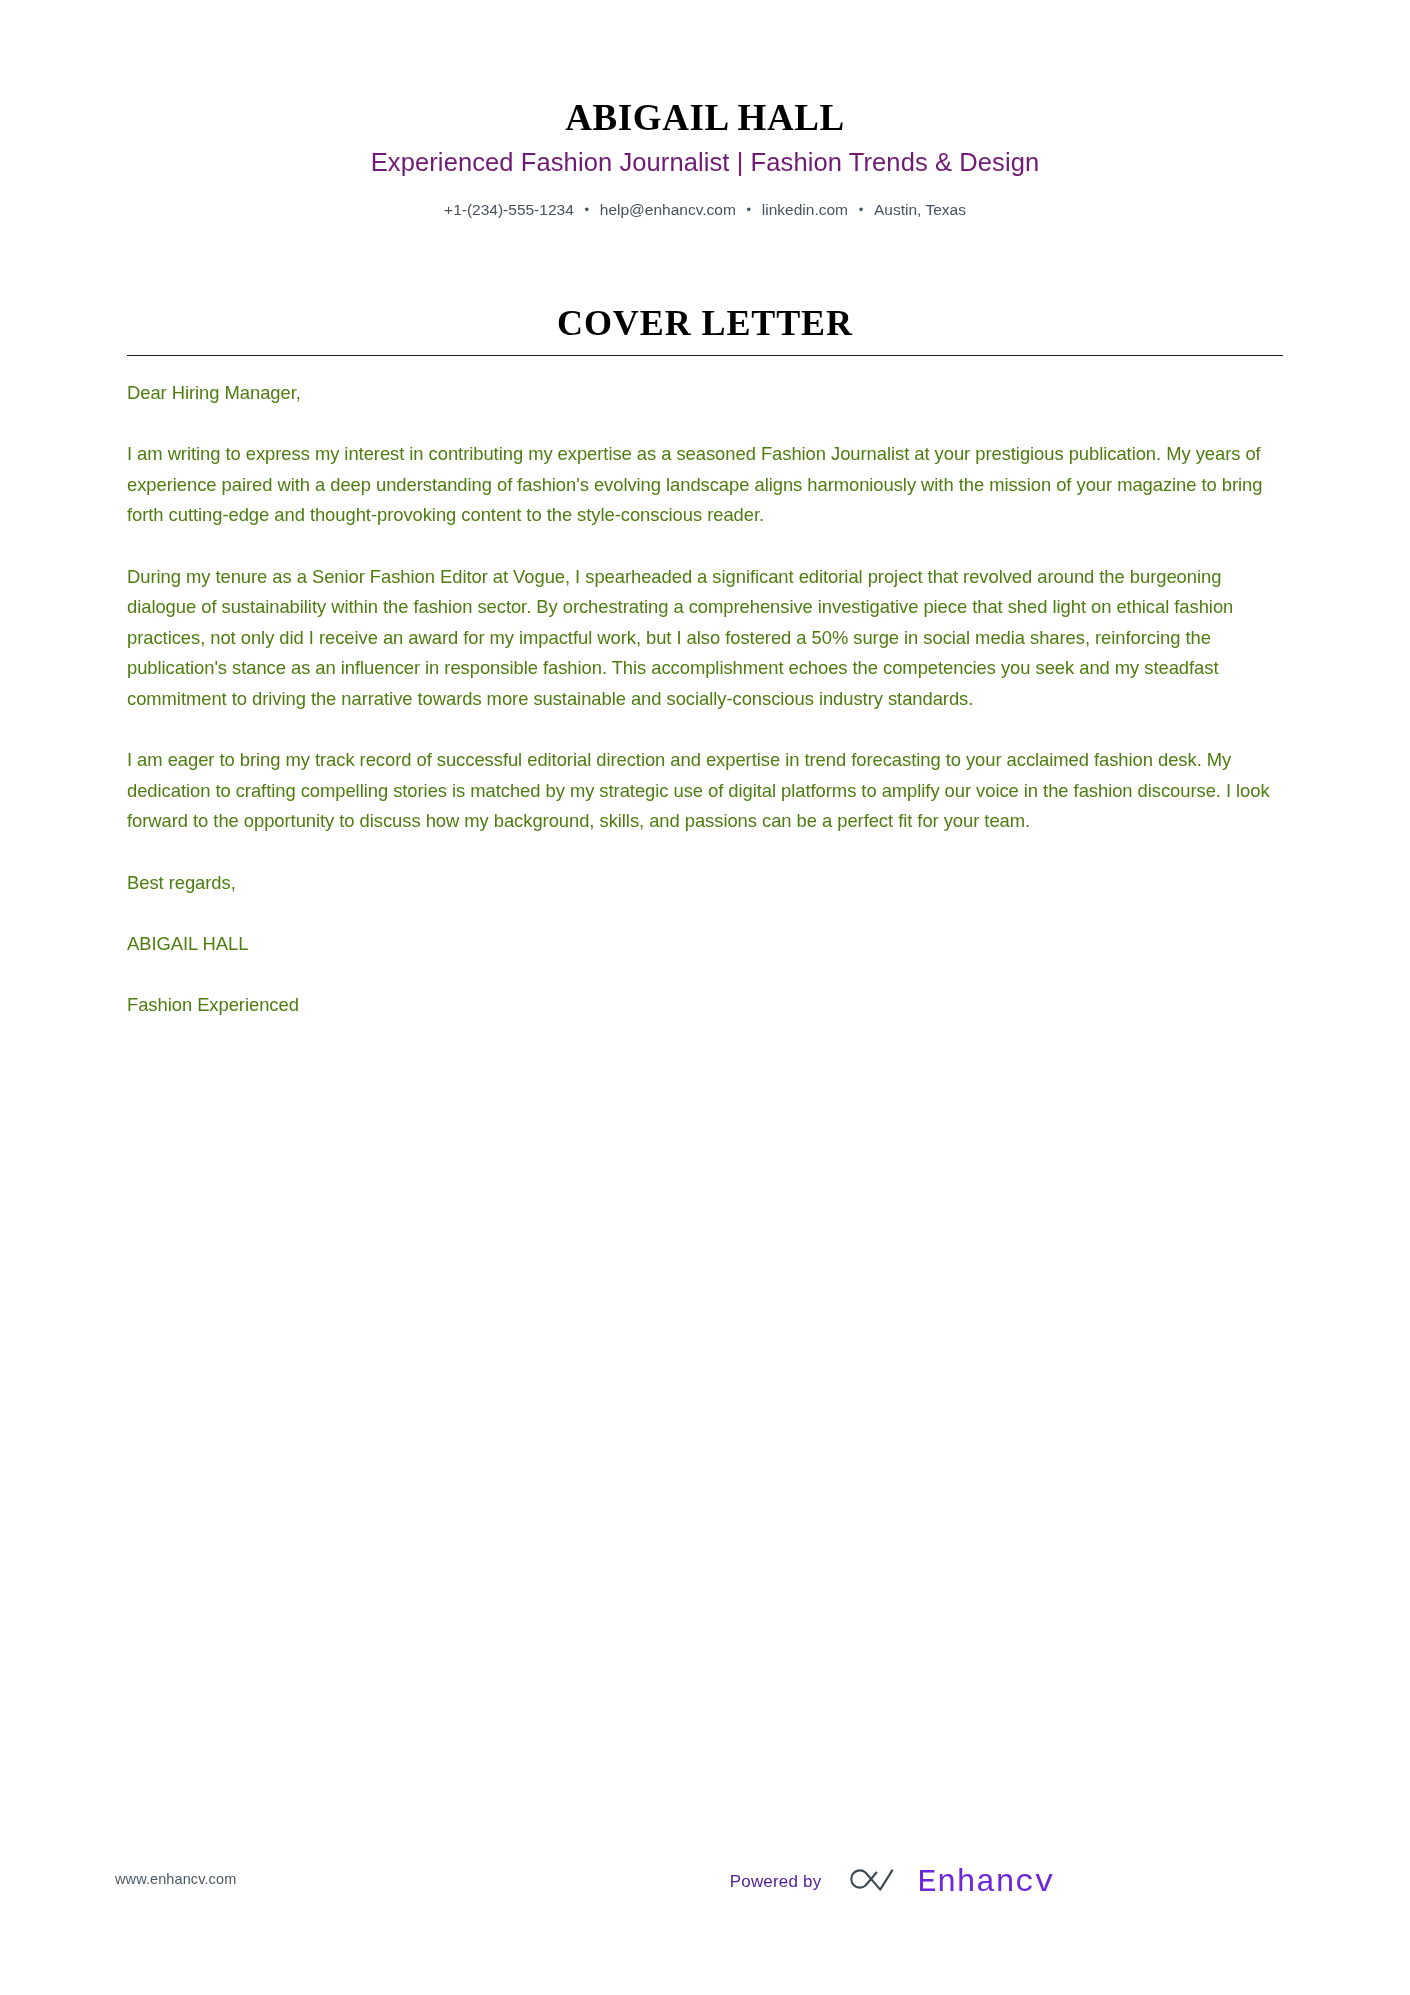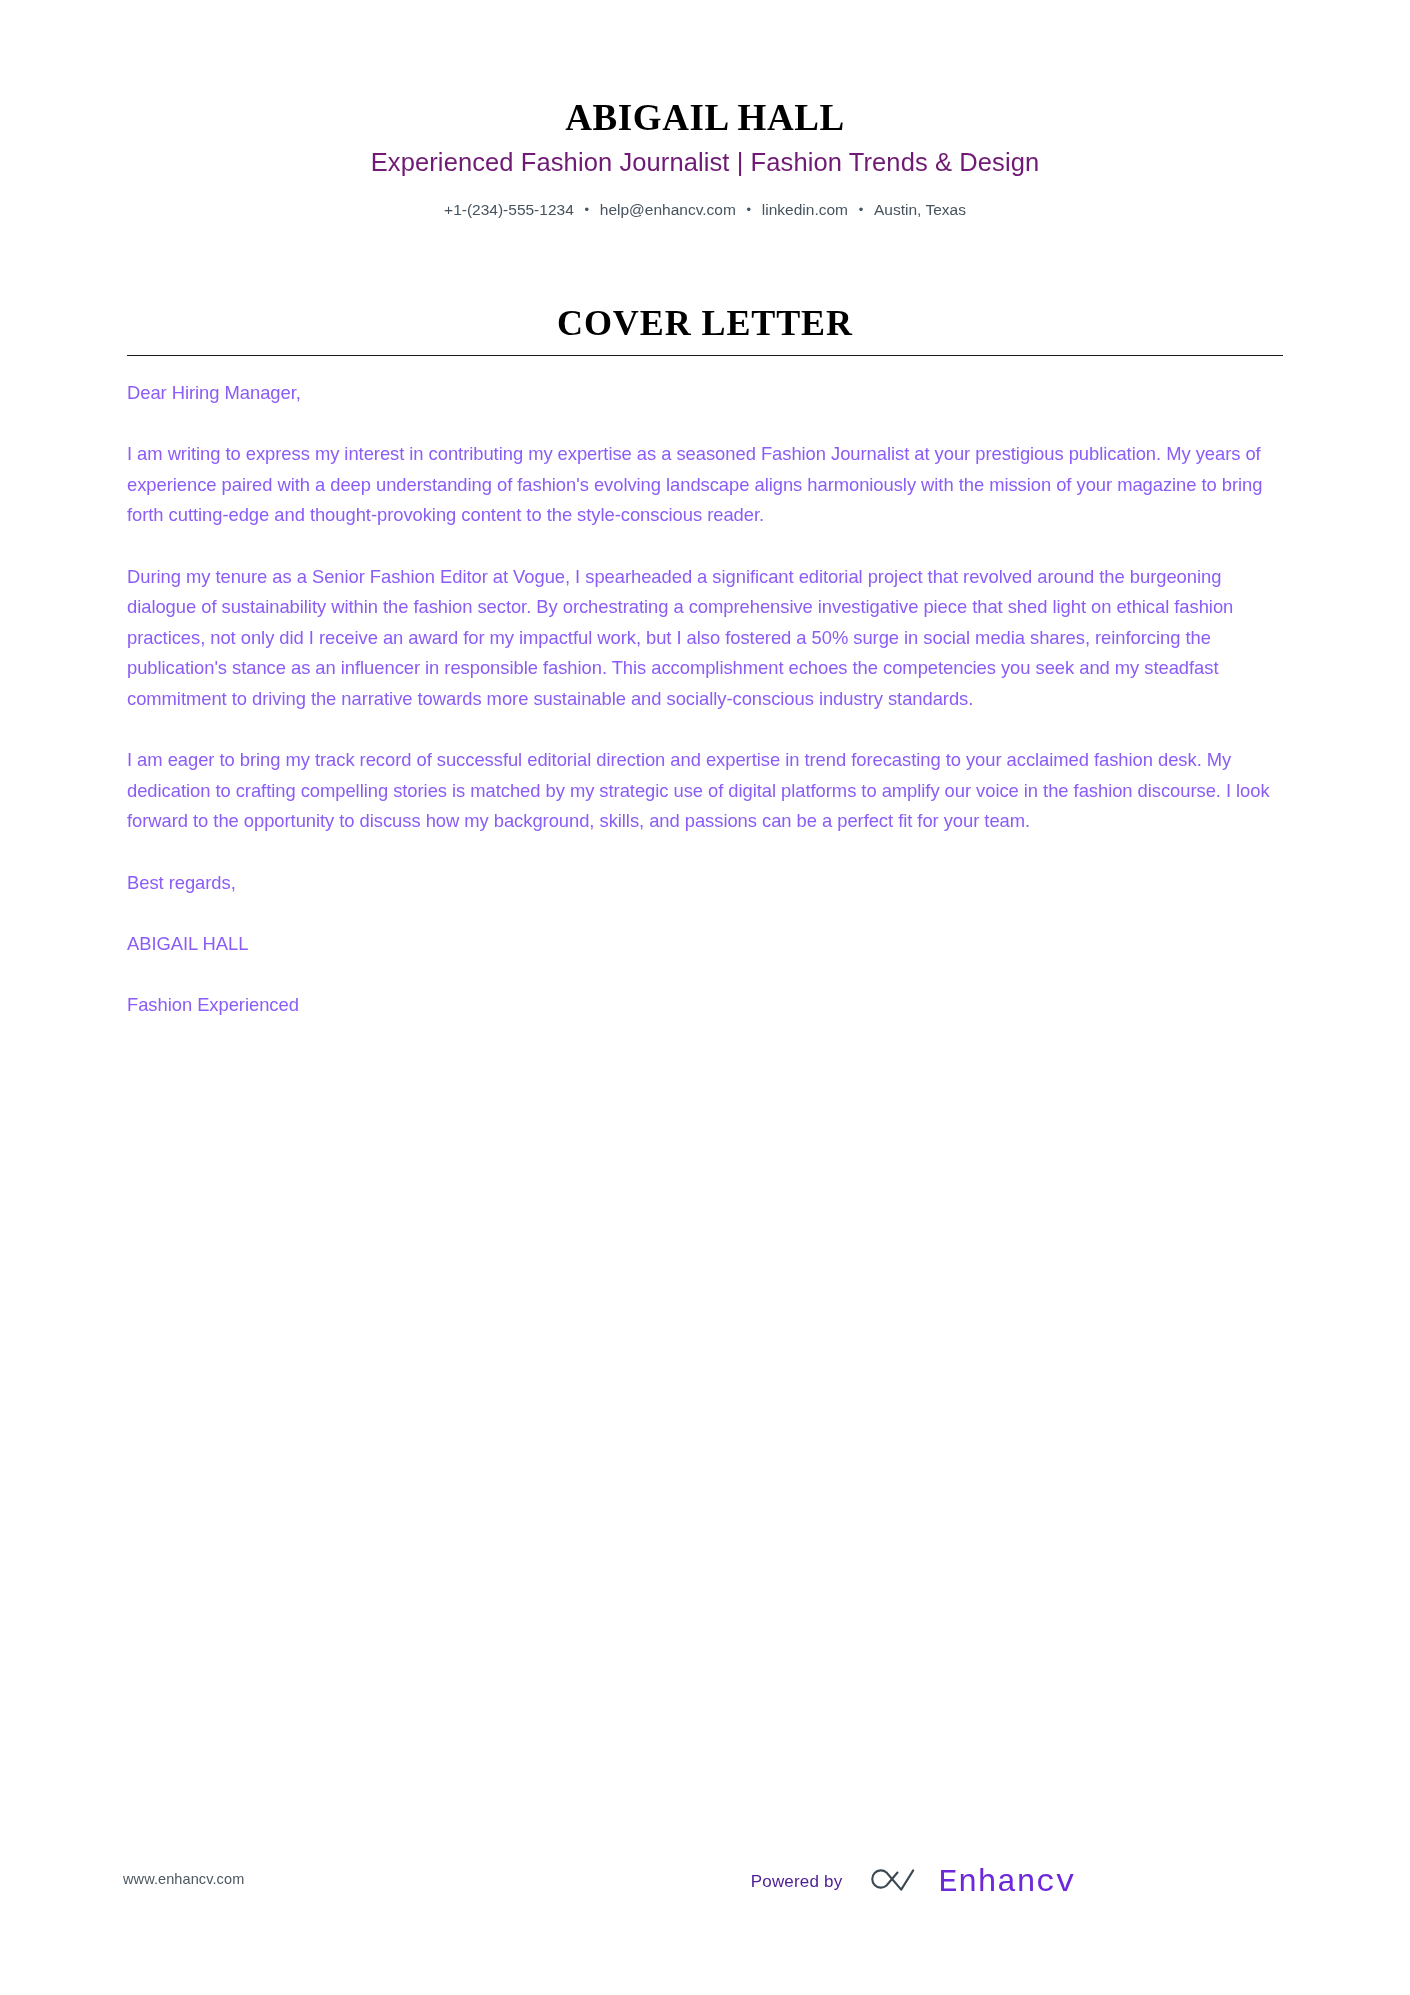--- a/index.html
+++ b/index.html
@@ -99,34 +99,33 @@
   .letter-body {
     position: absolute;
     top: 378px;
     left: 127px;
     width: 1157px;
   }
   .para {
     font-family: "Liberation Sans", sans-serif;
     font-size: 18.4px;
     line-height: 30.6px;
-    color: #8b5cf6;
+    color: #4d7c0f;
     margin: 0 0 30.6px 0;
     text-align: left;
     letter-spacing: -0.05px;
   }
 
   
   .footer {
     position: absolute;
-    left: 8px;
+    left: 0;
     top: 1857px;
     width: 1166px;
     height: 60px;
-    padding-left: 13px;
   }
   .footer-url {
     position: absolute;
     left: 115px;
     top: 14px;
     font-family: "Liberation Sans", sans-serif;
     font-size: 14.5px;
     color: #4c5862;
     letter-spacing: 0.1px;
   }

